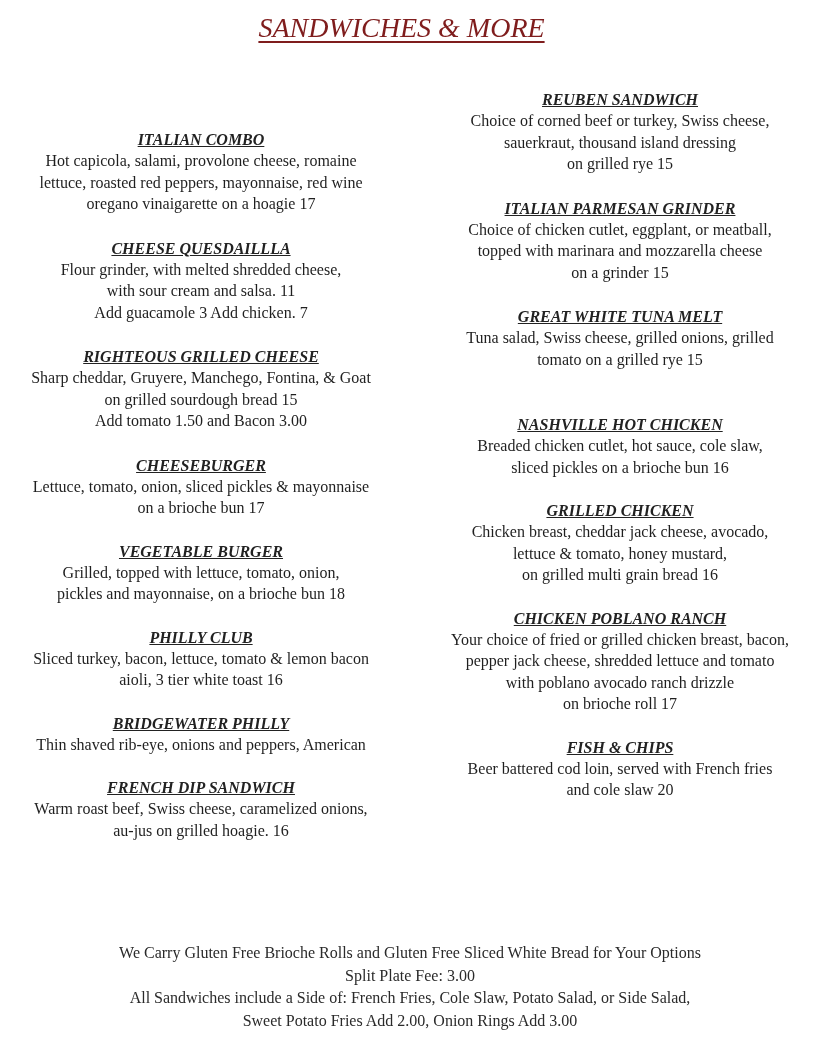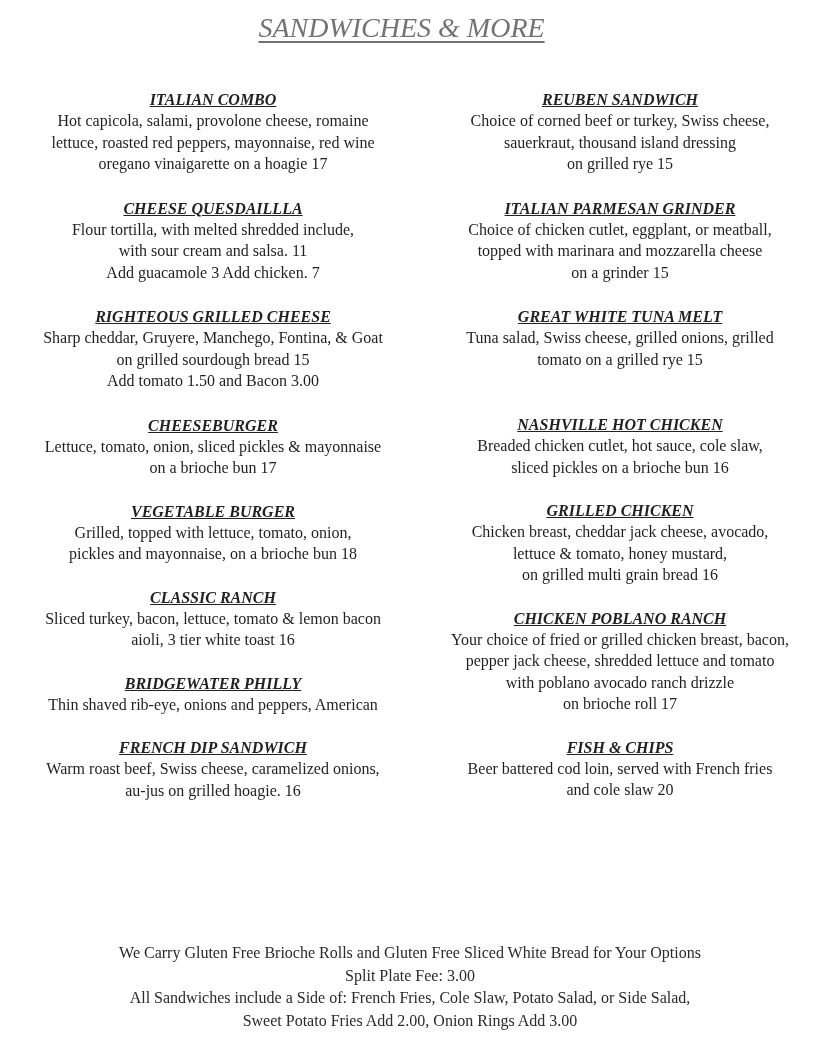--- a/index.html
+++ b/index.html
@@ -5,27 +5,27 @@
   html, body { margin: 0; padding: 0; background: #ffffff; }
   body {
     width: 813px; height: 1056px; position: relative; overflow: hidden;
     font-family: "Liberation Serif", "DejaVu Serif", serif;
     color: #1a1a1a;
   }
   .page-title {
     position: absolute; top: 12px; left: 0; width: 803px;
     text-align: center; font-size: 28px; font-style: italic;
     text-decoration: underline; text-decoration-thickness: 2px;
-    text-underline-offset: 4px; color: #737373;
+    text-underline-offset: 4px; color: #7f1d1d;
     letter-spacing: 0px;
   }
   .col {
     position: absolute; top: 89px;
   }
-  .col-left { left: 16px; width: 394px; }
+  .col-left { left: 4px; width: 394px; margin-top: 40px; }
   .col-right { left: 420px; width: 400px; }
   .item { text-align: center; }
   .item-name {
     font-style: italic; font-weight: bold; text-decoration: underline;
     font-size: 16px; line-height: 21px; color: #222;
   }
   .item-line { font-size: 16px; line-height: 21.5px; color: #1f1f1f; }
   .footer {
     position: absolute; top: 942px; left: 0; width: 813px; text-align: center;
   }
@@ -38,42 +38,42 @@
 
 <div class="col col-left">
     <div class="item" style="margin-bottom: 23px;">
       <div class="item-name">ITALIAN COMBO</div>
       <div class="item-line">Hot capicola, salami, provolone cheese, romaine</div>
       <div class="item-line">lettuce, roasted red peppers, mayonnaise, red wine</div>
       <div class="item-line">oregano vinaigarette on a hoagie 17</div>
     </div>
     <div class="item" style="margin-bottom: 23px;">
       <div class="item-name">CHEESE QUESDAILLLA</div>
-      <div class="item-line">Flour tortilla, with melted shredded include,</div>
+      <div class="item-line">Flour grinder, with melted shredded cheese,</div>
       <div class="item-line">with sour cream and salsa.  11</div>
       <div class="item-line">Add guacamole 3      Add chicken. 7</div>
     </div>
     <div class="item" style="margin-bottom: 23px;">
       <div class="item-name">RIGHTEOUS GRILLED CHEESE</div>
       <div class="item-line">Sharp cheddar, Gruyere, Manchego, Fontina, &amp; Goat</div>
       <div class="item-line">on grilled sourdough bread  15</div>
       <div class="item-line">Add tomato 1.50  and Bacon 3.00</div>
     </div>
     <div class="item" style="margin-bottom: 22px;">
       <div class="item-name">CHEESEBURGER</div>
       <div class="item-line">Lettuce, tomato, onion, sliced pickles &amp; mayonnaise</div>
       <div class="item-line">on a brioche bun  17</div>
     </div>
     <div class="item" style="margin-bottom: 22px;">
       <div class="item-name">VEGETABLE BURGER</div>
       <div class="item-line">Grilled, topped with lettuce, tomato, onion,</div>
       <div class="item-line">pickles and mayonnaise, on a brioche bun   18</div>
     </div>
     <div class="item" style="margin-bottom: 22px;">
-      <div class="item-name">CLASSIC RANCH</div>
+      <div class="item-name">PHILLY CLUB</div>
       <div class="item-line">Sliced turkey, bacon, lettuce, tomato &amp; lemon bacon</div>
       <div class="item-line">aioli, 3 tier white toast  16</div>
     </div>
     <div class="item" style="margin-bottom: 22px;">
       <div class="item-name">BRIDGEWATER PHILLY</div>
       <div class="item-line">Thin shaved rib-eye, onions and peppers, American</div>
     </div>
     <div class="item" style="margin-bottom: 0px;">
       <div class="item-name">FRENCH DIP SANDWICH</div>
       <div class="item-line">Warm roast beef, Swiss cheese, caramelized onions,</div>

